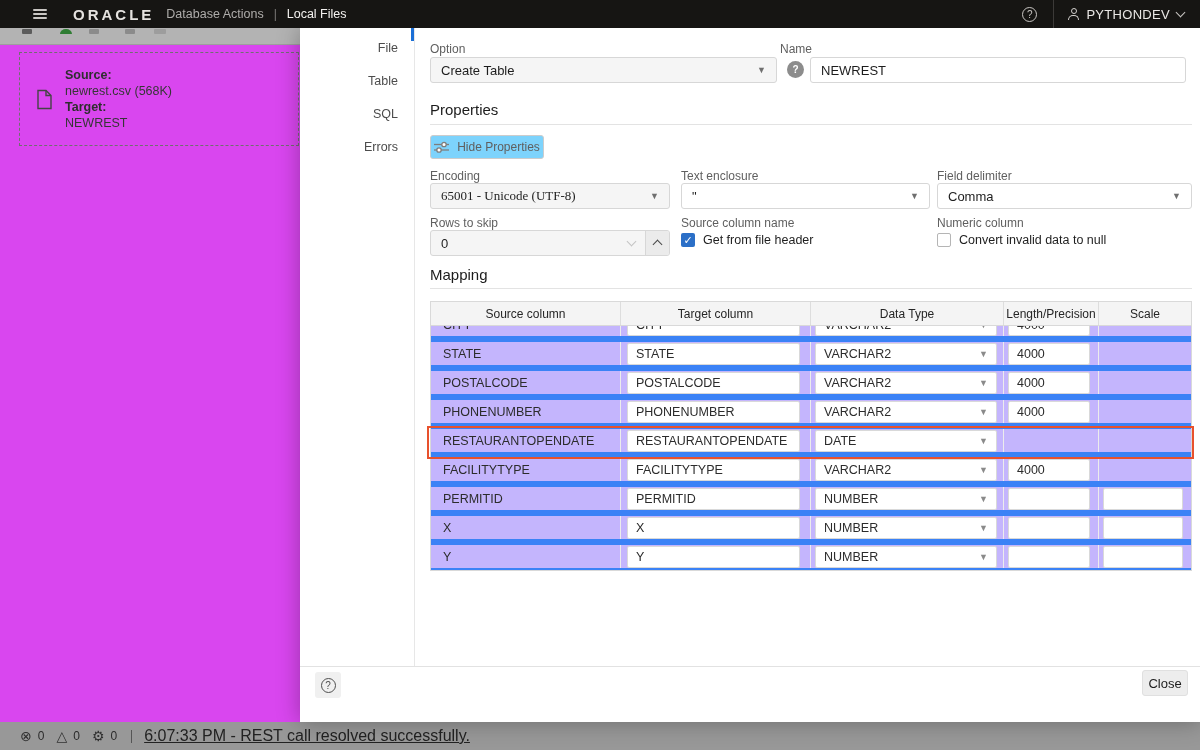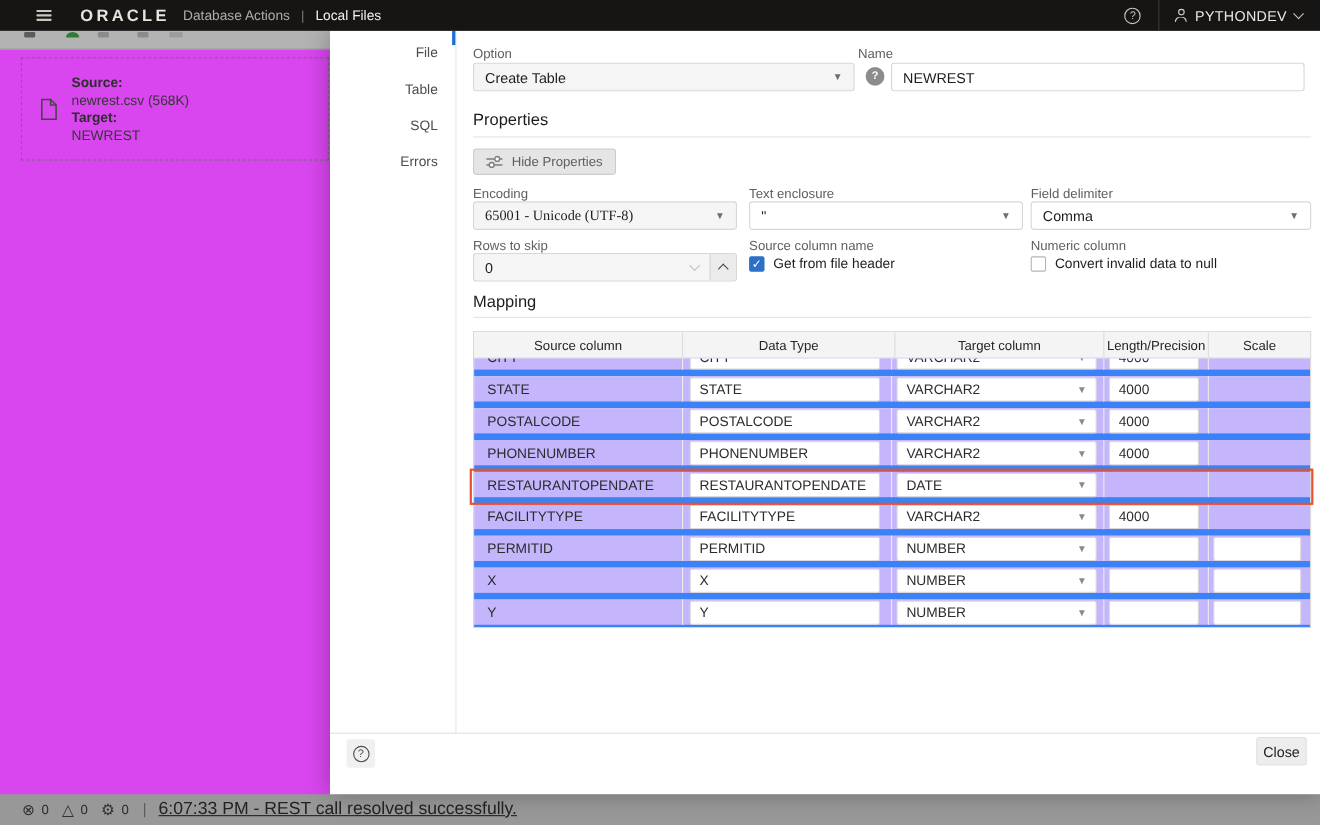--- a/index.html
+++ b/index.html
@@ -66,22 +66,22 @@
         font-size:13px; color:#1d1d1d; display:flex; align-items:center; padding:0 10px; cursor:pointer; }
   .box.gray{ background:#f5f5f5; }
   .box .caret{ margin-left:auto; color:#6f6f6f; font-size:9px; }
   .help-dot{ position:absolute; left:487px; top:33px; width:17px; height:17px; border-radius:50%;
              background:#8c8c8c; color:#fff; font-size:10px; font-weight:700;
              display:flex; align-items:center; justify-content:center; cursor:pointer; }
 
   .h2{ position:absolute; left:130px; font-size:15px; color:#1c1c1c; }
   .hr{ position:absolute; left:130px; width:762px; height:1px; background:#e3e3e3; }
 
-  #hide-props{ position:absolute; left:130px; top:107px; width:130px; height:24px;
-               border:1px solid #cccccc; border-radius:3px; background:#e5e5e5;
+  #hide-props{ position:absolute; left:130px; top:107px; width:114px; height:24px;
+               border:1px solid #cccccc; border-radius:3px; background:#7dd3fc;
                display:flex; align-items:center; justify-content:center; gap:8px;
                font-size:12px; color:#606060; cursor:pointer; }
 
   .spinner{ position:absolute; left:130px; top:202px; width:240px; height:26px; background:#f5f5f5;
             border:1px solid #d7d7d7; border-radius:3px; display:flex; align-items:center; overflow:hidden; }
   .spin-val{ padding-left:10px; font-size:13px; color:#1d1d1d; flex:1; }
   .chev{ width:7px; height:7px; border-right:1.6px solid; border-bottom:1.6px solid; }
   .chev.dn{ transform:rotate(45deg); margin:-3px 10px 0 0; border-color:#c4c4c4; }
   .spin-up{ width:24px; align-self:stretch; background:#ebebeb; border-left:1px solid #d7d7d7;
             display:flex; align-items:center; justify-content:center; cursor:pointer; }
@@ -257,22 +257,22 @@
     <span id="cb-numeric" class="cb off"></span>
     <span class="cb-label">Convert invalid data to null</span>
   </div>
 
   <div class="h2" style="top:238px;">Mapping</div>
   <div class="hr" style="top:260px;"></div>
 
   <div id="map-table">
     <div class="thead">
       <div class="th c0">Source column</div>
+      <div class="th c1">Target column</div>
       <div class="th c2">Data Type</div>
-      <div class="th c1">Target column</div>
       <div class="th c3">Length/Precision</div>
       <div class="th c4">Scale</div>
     </div>
     <div class="tbody">
       <div id="rows">
     <div class="trow">
       <div class="td c0">
               <span class="src-text">CITY</span>
             </div>
       <div class="td c1">

